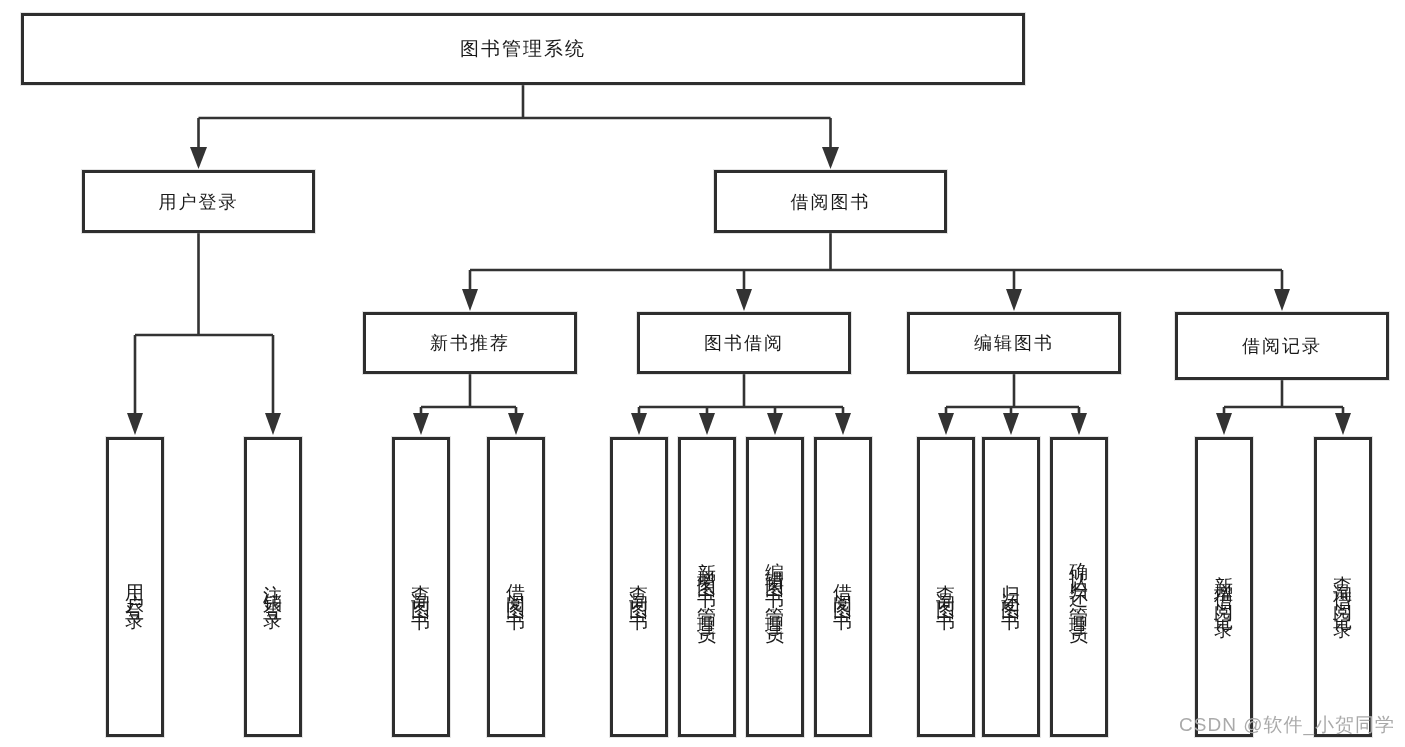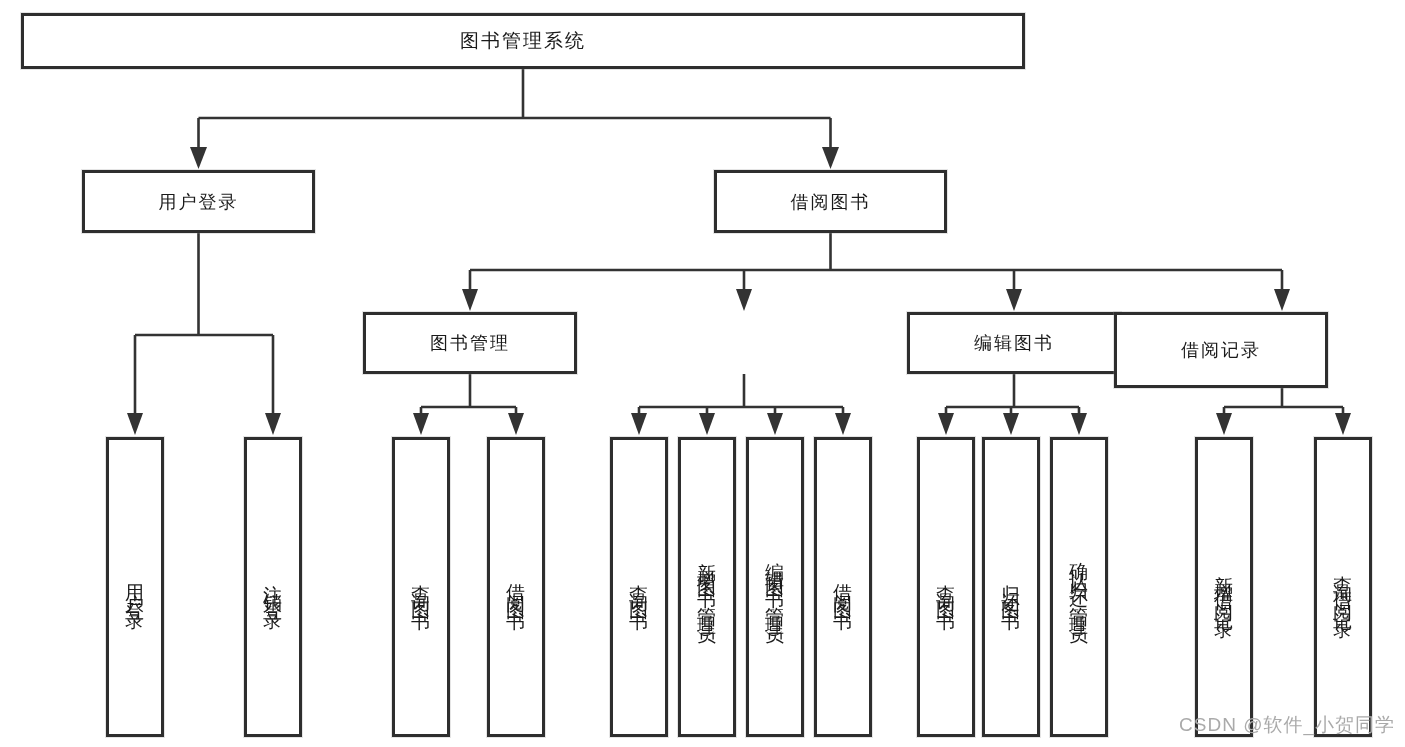--- a/index.html
+++ b/index.html
@@ -96,38 +96,41 @@
       <path d="M775 435 L767 413 H783 Z"></path>
       <path d="M843 435 L835 413 H851 Z"></path>
       <path d="M946 435 L938 413 H954 Z"></path>
       <path d="M1011 435 L1003 413 H1019 Z"></path>
       <path d="M1079 435 L1071 413 H1087 Z"></path>
       <path d="M1224 435 L1216 413 H1232 Z"></path>
       <path d="M1343 435 L1335 413 H1351 Z"></path>
     </g>
   </svg>
 
-  <div class="box root h" style="left:21px;top:13px;width:1004px;height:56px">
+  <div class="box root h" style="left:21px;top:13px;width:1004px;height:72px">
     <span>图书管理系统</span>
   </div>
 
   <div class="box h" style="left:82px;top:170px;width:233px;height:63px">
     <span>用户登录</span>
   </div>
   <div class="box h" style="left:714px;top:170px;width:233px;height:63px">
     <span>借阅图书</span>
   </div>
 
   <div class="box h" style="left:363px;top:312px;width:214px;height:62px">
-    <span>图书管理</span>
+    <span>新书推荐</span>
+  </div>
+  <div class="box h" style="left:637px;top:312px;width:214px;height:62px">
+    <span>图书借阅</span>
   </div>
   <div class="box h" style="left:907px;top:312px;width:214px;height:62px">
     <span>编辑图书</span>
   </div>
-  <div class="box h" style="left:1114px;top:312px;width:214px;height:76px">
+  <div class="box h" style="left:1175px;top:312px;width:214px;height:68px">
     <span>借阅记录</span>
   </div>
 
   <div class="box vert" style="left:106px;top:437px;width:58px;height:300px">
     <span>用户登录</span>
   </div>
   <div class="box vert" style="left:244px;top:437px;width:58px;height:300px">
     <span>注销登录</span>
   </div>
   <div class="box vert" style="left:392px;top:437px;width:58px;height:300px">

